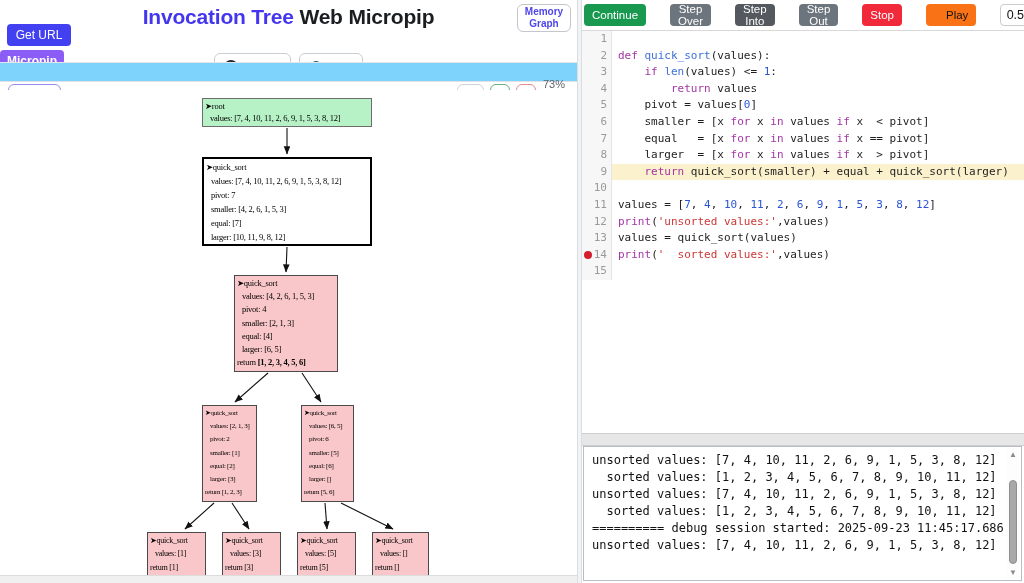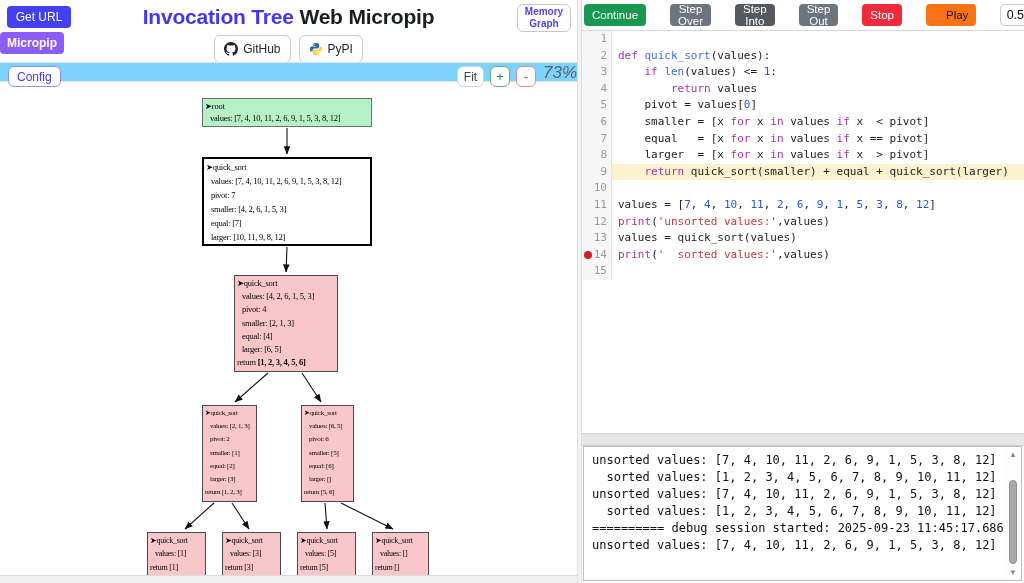--- a/index.html
+++ b/index.html
@@ -6,21 +6,21 @@
   html,body { background:#fff; }
   .app {
     position: relative; width: 1024px; height: 583px;
     background: #fff; overflow: hidden;
     font-family: "Liberation Sans", sans-serif; color:#212529;
   }
   
   .left-panel { position:absolute; left:0; top:0; width:577px; height:583px; background:#fff; }
   .lp-header { position:absolute; left:0; top:0; width:577px; height:62px; background:#fff; }
   .btn { display:inline-flex; align-items:center; justify-content:center; border-radius:4px;
-         font-size:12px; cursor:pointer; border:1px solid transparent; }
+         font-size:12px; cursor:pointer; border:1px solid transparent;margin-top:18px; }
   .btn-geturl { position:absolute; left:7px; top:6px; width:64px; height:22px; background:#4340f2; color:#fff; }
   .btn-micropip { position:absolute; left:0; top:32px; width:64px; height:22px; background:#8b5cf6; color:#fff;font-weight:bold; }
   .page-title { position:absolute; left:0; top:5px; width:577px; text-align:center;
                 font-size:21px; font-weight:600; letter-spacing:-0.2px; }
   .title-accent { color:#4336ee; }
   .title-rest { color:#1b1e21; }
   .hdr-links { position:absolute; left:0; top:35px; width:577px; display:flex; justify-content:center; gap:8px; }
   .btn-link { height:28px; padding:0 9px; background:#fff; border:1px solid #c9ced3; border-radius:6px;
               color:#24292f; font-size:12px; gap:5px; }
   .btn-memgraph { position:absolute; right:6px; top:4px; width:54px; height:28px; background:#fff;
@@ -29,21 +29,21 @@
   .lp-toolbar { position:absolute; left:0; top:62px; width:577px; height:20px; background:#7dd3fc;
                 border-top:1px solid #e3e6e9; border-bottom:1px solid #dee2e6; }
   .btn-config { position:absolute; left:8px; top:3px; height:21px; padding:0 8px; background:#fff;
                 border:1px solid #958ef2; border-radius:6px; color:#4436f0; font-size:12px; }
   .btn-fit { position:absolute; left:457px; top:3px; width:27px; height:21px; background:#fff;
              border:1px solid #ced4da; border-radius:6px; color:#3c4146; font-size:12px; }
   .btn-zin { position:absolute; left:490px; top:3px; width:20px; height:21px; background:#fff;
              border:1px solid #62b37e; border-radius:6px; color:#198754; font-size:13px; }
   .btn-zout { position:absolute; left:516px; top:3px; width:20px; height:21px; background:#fff;
               border:1px solid #e58a93; border-radius:6px; color:#dc3545; font-size:13px; }
-  .zoom-level { position:absolute; left:543px; top:0; font-size:17px; color:#5c6368;font-style:italic; }
+  .zoom-level { position:absolute; left:543px; top:15px; font-size:11px; color:#5c6368; }
   .tree-canvas { position:absolute; left:0; top:90px; width:577px; height:485px; background:#fff; overflow:hidden; }
   .lp-hscroll { position:absolute; left:0; bottom:0; width:577px; height:8px; background:#f0f0f0; border-top:1px solid #dcdcdc; }
   
   .tnode { position:absolute; background:#f9c6c9; border:1px solid #4a4a4a; color:#000;
            font-family:"Liberation Serif","DejaVu Serif",serif; white-space:nowrap;
            letter-spacing:-0.25px; padding:1px 2px; cursor:pointer; }
   .tnode.root { background:#b6f2c6; border:1px solid #6d6d6d; }
   .tnode.active { background:#fff; border:2.5px solid #000; }
   .trow.ind { padding-left:5px; }
   .edges-layer { position:absolute; left:0; top:0; width:577px; height:485px; pointer-events:none; }

